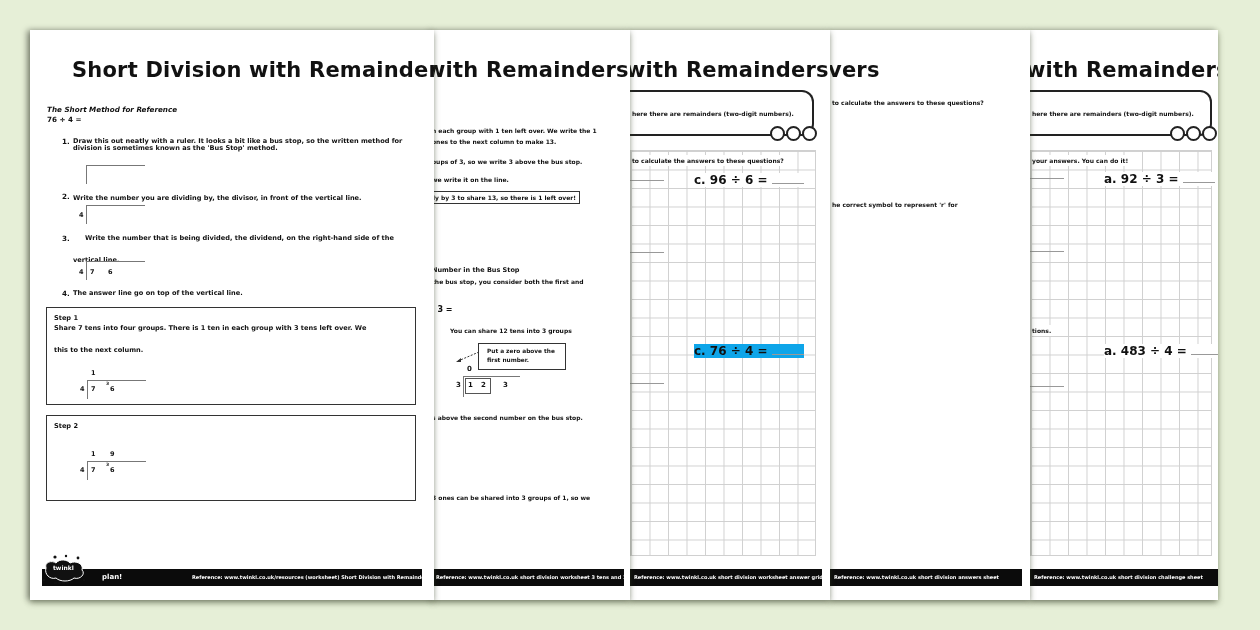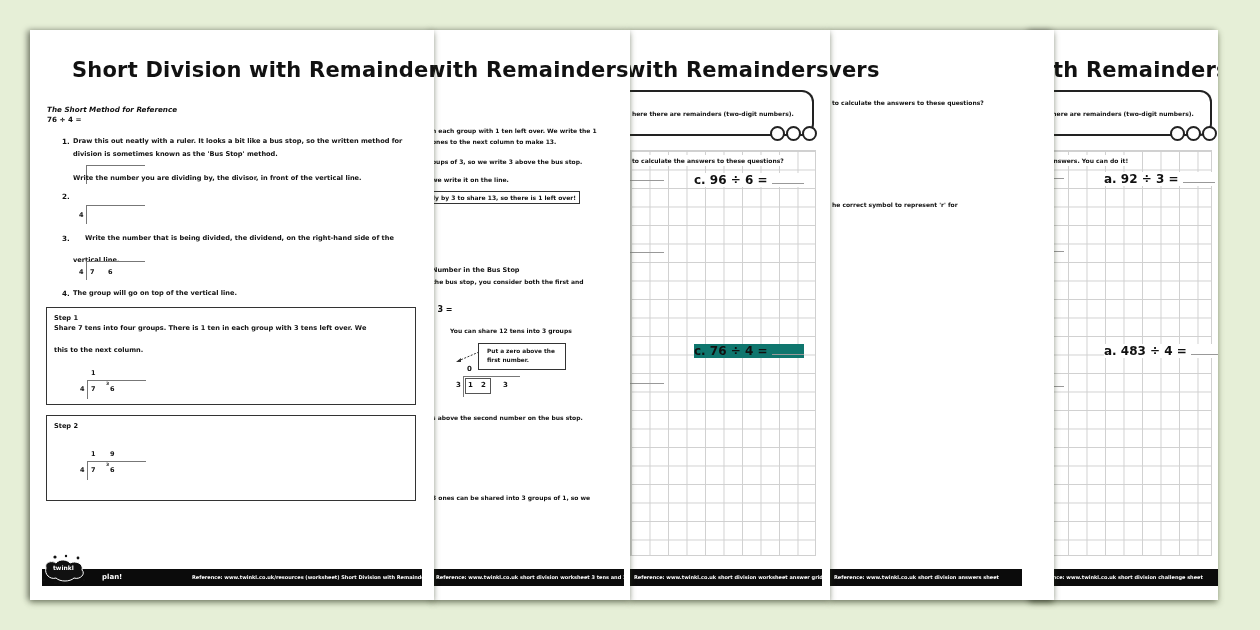--- a/index.html
+++ b/index.html
@@ -37,42 +37,42 @@
   <div class="abs small bold" style="left:2px;top:125px;font-size:6px;background:#fff;">your answers. You can do it!</div>
   <div class="left-line" style="left:0;top:148px;"></div>
   <div class="q" style="left:74px;top:142px;background:#fff;"><span>a.</span> <span>92 ÷ 3 =</span><span class="ans-line"></span></div>
   <div class="left-line" style="left:0;top:221px;"></div>
   <div class="abs small bold" style="left:2px;top:295px;font-size:6px;background:#fff;">tions.</div>
   <div class="q" style="left:74px;top:314px;background:#fff;"><span>a.</span> <span>483 ÷ 4 =</span><span class="ans-line"></span></div>
   <div class="left-line" style="left:0;top:356px;"></div>
   <div class="footer-bar" style="left:0;width:188px;padding-left:4px;">Reference: www.twinkl.co.uk short division challenge sheet</div>
 </div>
 
-<div class="page" style="left:830px;width:224px;">
+<div class="page" style="left:830px;width:200px;">
   <div class="title" style="left:-2px;">vers</div>
   <div class="abs small bold" style="left:2px;top:67px;font-size:6px;">to calculate the answers to these questions?</div>
   <div class="abs small bold" style="left:2px;top:169px;font-size:6px;">he correct symbol to represent 'r' for</div>
   <div class="footer-bar" style="left:0;width:188px;padding-left:4px;">Reference: www.twinkl.co.uk short division answers sheet</div>
 </div>
 
 <div class="page" style="left:630px;width:200px;">
   <div class="title" style="left:-4px;">with Remainders</div>
   <div class="banner" style="left:0;top:60px;width:182px;height:42px;"></div>
   <div class="abs small bold" style="left:2px;top:78px;font-size:6px;">here there are remainders (two-digit numbers).</div>
   <div class="circles" style="left:140px;top:96px;">
       <span></span>
       <span></span>
       <span></span>
     </div>
   <div class="grid" style="left:0;top:120px;width:184px;height:404px;"></div>
   <div class="abs small bold" style="left:2px;top:125px;font-size:6px;background:#fff;">to calculate the answers to these questions?</div>
   <div class="left-line" style="left:0;top:150px;"></div>
   <div class="q" style="left:64px;top:143px;background:#fff;"><span>c.</span> <span>96 ÷ 6 =</span><span class="ans-line"></span></div>
   <div class="left-line" style="left:0;top:222px;"></div>
-  <div class="q" style="left:64px;top:314px;background:#0f766e;"><span>c.</span> <span>76 ÷ 4 =</span><span class="ans-line"></span></div>
+  <div class="q" style="left:64px;top:314px;background:#0ea5e9;"><span>c.</span> <span>76 ÷ 4 =</span><span class="ans-line"></span></div>
   <div class="left-line" style="left:0;top:353px;"></div>
   <div class="footer-bar" style="left:0;width:188px;padding-left:4px;">Reference: www.twinkl.co.uk short division worksheet answer grid</div>
 </div>
 
 <div class="page" style="left:432px;width:198px;">
   <div class="title" style="left:-6px;">with Remainders</div>
   <div class="abs small bold" style="left:0;top:95px;font-size:6px;">n each group with 1 ten left over. We write the 1</div>
   <div class="abs small bold" style="left:0;top:106px;font-size:6px;">ones to the next column to make 13.</div>
   <div class="abs small bold" style="left:0;top:126px;font-size:6px;">oups of 3, so we write 3 above the bus stop.</div>
   <div class="abs small bold" style="left:0;top:144px;font-size:6px;">we write it on the line.</div>
@@ -101,38 +101,38 @@
   <div class="footer-bar" style="left:0;width:188px;padding-left:4px;">Reference: www.twinkl.co.uk short division worksheet 3 tens and 1 ones</div>
 </div>
 
 <div class="page" style="left:30px;width:404px;">
   <div class="title" style="left:42px;">Short Division with Remainders</div>
   <div class="abs small bold it" style="left:17px;top:74px;">The Short Method for Reference</div>
   <div class="abs small bold" style="left:17px;top:84px;">76 ÷ 4 =</div>
 
   <div class="abs small bold" style="left:32px;top:106px;">1.</div>
   <div class="abs small bold" style="left:43px;top:106px;font-size:6.6px;">Draw this out neatly with a ruler. It looks a bit like a bus stop, so the written method for</div>
-  <div class="abs small bold" style="left:43px;top:119px;font-size:6.6px;">division is sometimes known as the 'Bus Stop' method.</div>
+  <div class="abs small bold" style="left:43px;top:113px;font-size:6.6px;">division is sometimes known as the 'Bus Stop' method.</div>
   <div class="bus" style="left:56px;top:135px;width:58px;height:18px;"></div>
 
   <div class="abs small bold" style="left:32px;top:161px;">2.</div>
-  <div class="abs small bold" style="left:43px;top:143px;font-size:6.6px;">Write the number you are dividing by, the divisor, in front of the vertical line.</div>
+  <div class="abs small bold" style="left:43px;top:163px;font-size:6.6px;">Write the number you are dividing by, the divisor, in front of the vertical line.</div>
   <div class="abs small bold" style="left:49px;top:180px;font-size:6.5px;">4</div>
   <div class="bus" style="left:56px;top:175px;width:58px;height:18px;"></div>
 
   <div class="abs small bold" style="left:32px;top:203px;">3.</div>
   <div class="abs small bold" style="left:43px;top:203px;font-size:6.6px;margin-left:12px;">Write the number that is being divided, the dividend, on the right-hand side of the</div>
   <div class="abs small bold" style="left:43px;top:225px;font-size:6.6px;">vertical line.</div>
   <div class="abs small bold" style="left:49px;top:237px;font-size:6.5px;">4</div>
   <div class="bus" style="left:56px;top:231px;width:58px;height:18px;"></div>
   <div class="abs small bold" style="left:60px;top:237px;font-size:6.5px;">7</div>
   <div class="abs small bold" style="left:78px;top:237px;font-size:6.5px;">6</div>
 
   <div class="abs small bold" style="left:32px;top:258px;">4.</div>
-  <div class="abs small bold" style="left:43px;top:258px;font-size:6.6px;">The group will go on top of the vertical line.</div>
+  <div class="abs small bold" style="left:43px;top:258px;font-size:6.6px;">The answer line go on top of the vertical line.</div>
 
   <div class="stepbox" style="left:16px;top:277px;width:368px;height:96px;">
     <div class="abs small bold" style="left:7px;top:5px;font-size:6.6px;">Step 1</div>
     <div class="abs small bold" style="left:7px;top:15px;font-size:6.6px;">Share 7 tens into four groups. There is 1 ten in each group with 3 tens left over. We</div>
     <div class="abs small bold" style="left:7px;top:37px;font-size:6.6px;">this to the next column.</div>
     <div class="abs small bold" style="left:44px;top:60px;font-size:6.5px;">1</div>
     <div class="bus" style="left:40px;top:72px;width:58px;height:18px;"></div>
     <div class="abs small bold" style="left:33px;top:76px;font-size:6.5px;">4</div>
     <div class="abs small bold" style="left:44px;top:76px;font-size:6.5px;">7</div>
     <div class="abs small bold" style="left:59px;top:70px;font-size:4.5px;">3</div>

